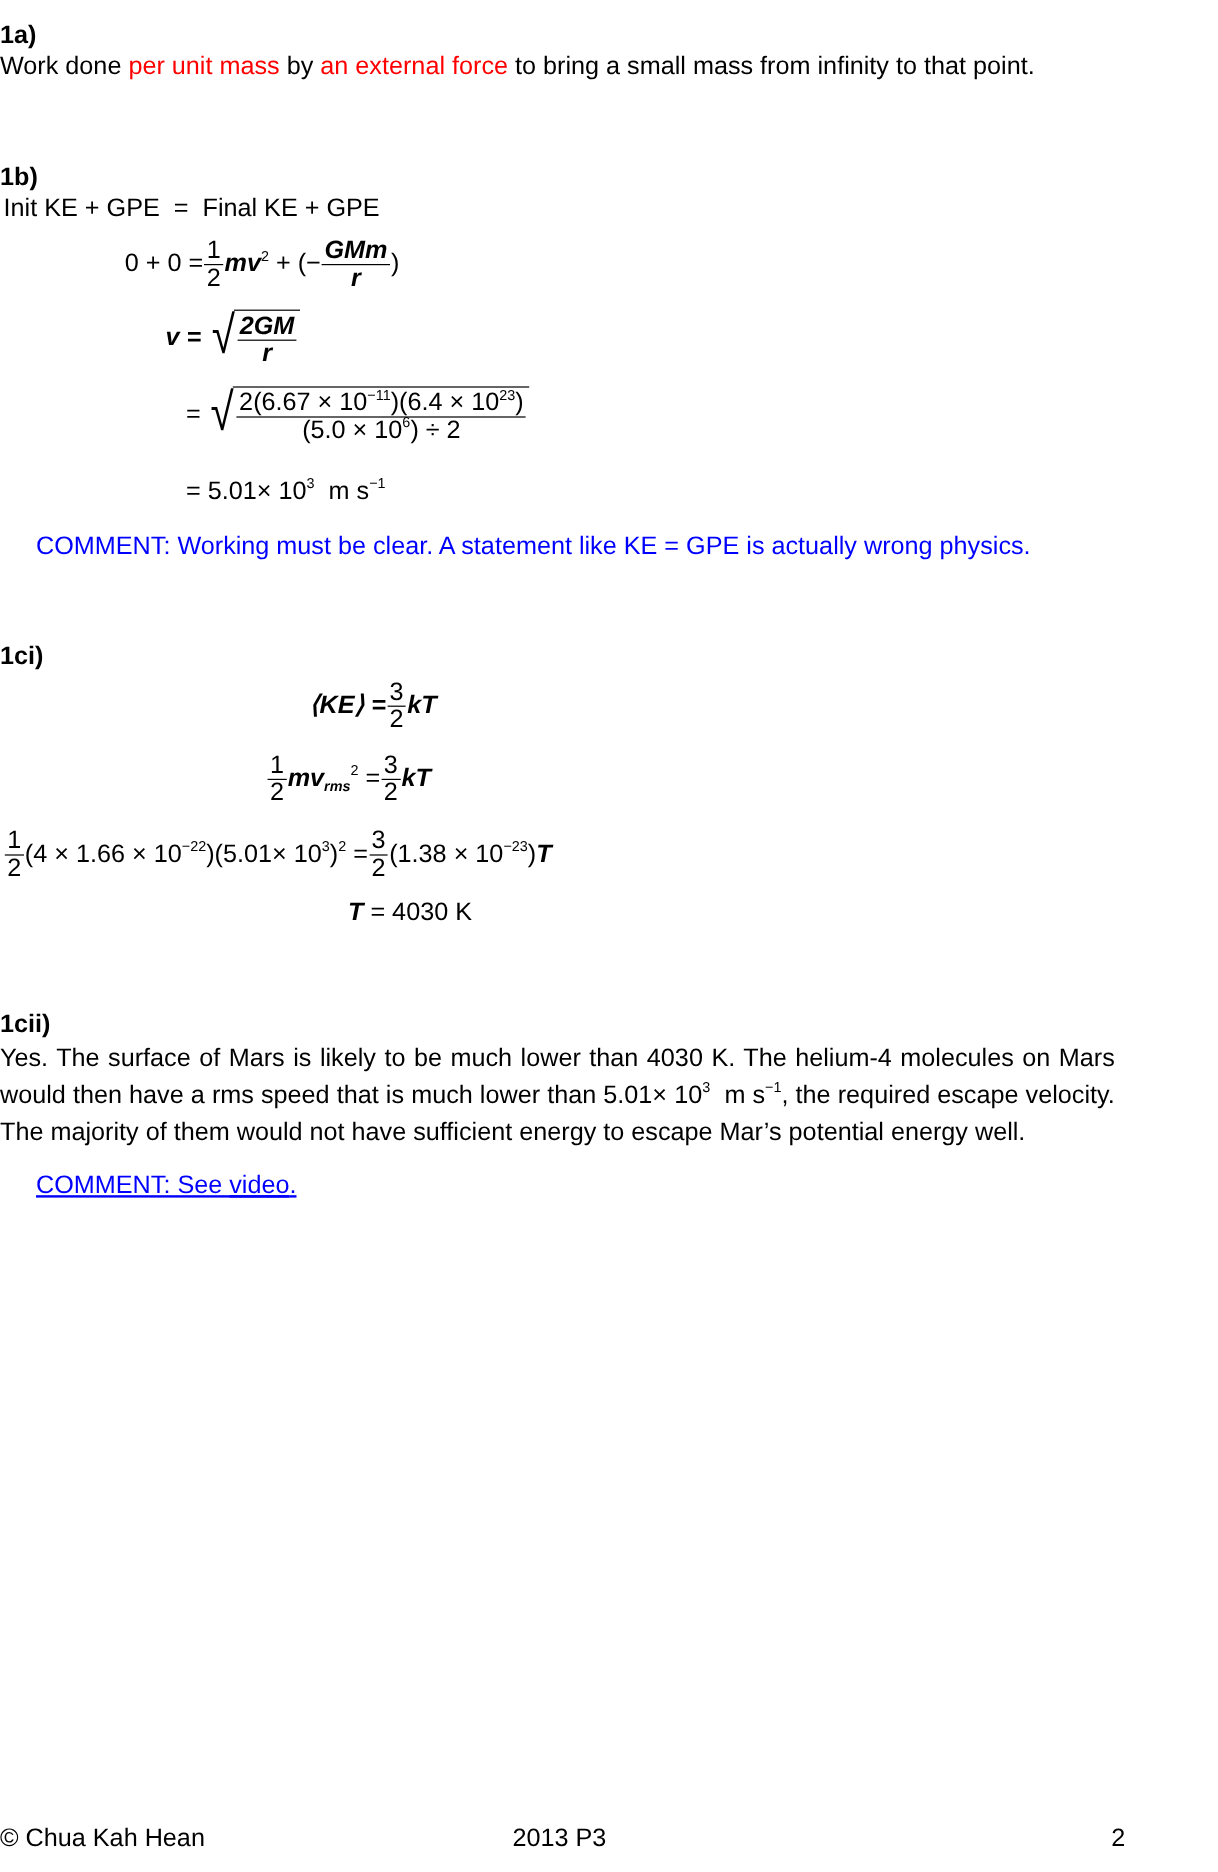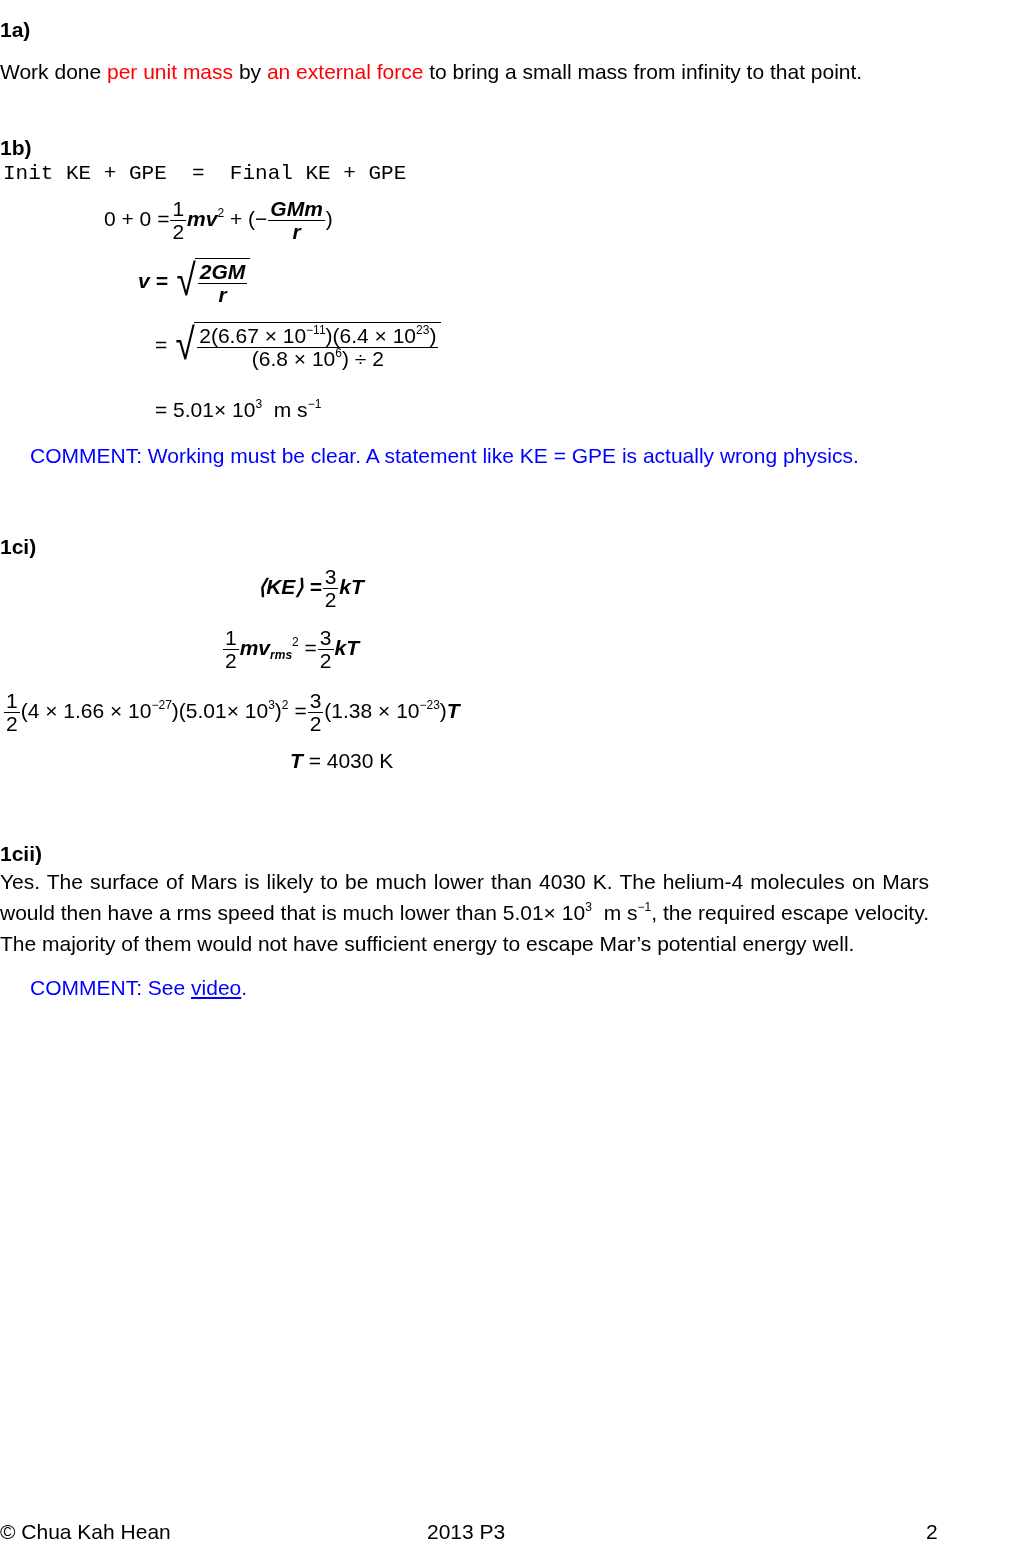--- a/index.html
+++ b/index.html
@@ -20,26 +20,26 @@
   sub { font-size: 12px; vertical-align: -4px; line-height: 0; }
   .sqrt { display: inline-flex; align-items: stretch; vertical-align: middle; }
   .sqrt .rad { font-size: 44px; line-height: 1; transform: scaleX(0.8); margin-right: -3px; font-family: "DejaVu Sans", sans-serif; font-weight: 100; }
   .sqrt .body { border-top: 1.3px solid #000; padding: 2px 2px 0 2px; }
   .justify { width: 929px; white-space: normal; text-align: justify; line-height: 31px; }
 </style>
 </head>
 <body>
 
 <div class="abs hdr" style="left:0;top:18px;text-align:center;">1a)</div>
-<div class="abs" style="left:0;top:60px;">
+<div class="abs" style="left:0;top:44px;">
   <span>Work done </span><span class="red">per unit mass</span><span> by </span><span class="red">an external force</span><span> to bring a small mass from infinity to that point.</span>
 </div>
 
 <div class="abs hdr" style="left:0;top:136px;">1b)</div>
-<div class="abs" style="left:3px;top:162px;white-space:pre;font-family:Liberation Mono, monospace;">Init KE + GPE  =  Final KE + GPE</div>
+<div class="abs" style="left:3px;top:162px;white-space:pre;">Init KE + GPE  =  Final KE + GPE</div>
 
 <div class="abs" style="left:104px;top:198px;">
   <span>0 + 0 =</span><span class="frac">
       <span class="num">1</span>
       <span class="den">2</span>
     </span><span class="it">mv</span><sup>2</sup>
   <span>+ (−</span><span class="frac it">
       <span class="num">GMm</span>
       <span class="den">r</span>
     </span><span>)</span>
@@ -55,21 +55,21 @@
         </span></span>
     </span>
 </div>
 
 <div class="abs" style="left:155px;top:322px;">
   <span>=</span>
   <span class="sqrt">
       <span class="rad">√</span>
       <span class="body"><span class="frac" style="vertical-align:top;">
     <span class="num"><span>2(6.67 × 10</span><sup>−11</sup><span>)(6.4 × 10</span><sup>23</sup><span>)</span></span>
-    <span class="den"><span>(6.8 × 10</span><sup>6</sup><span>) ÷ 2</span></span>
+    <span class="den"><span>(5.0 × 10</span><sup>6</sup><span>) ÷ 2</span></span>
   </span></span>
     </span>
 </div>
 
 <div class="abs" style="left:155px;top:398px;white-space:pre;"><span>= 5.01× 10</span><sup>3</sup><span>  m s</span><sup>−1</sup></div>
 
 <div class="abs blue" style="left:0;top:444px;">COMMENT: Working must be clear. A statement like KE = GPE is actually wrong physics.</div>
 
 <div class="abs hdr" style="left:0;top:535px;">1ci)</div>
 
@@ -88,32 +88,32 @@
   <span>=</span><span class="frac">
       <span class="num">3</span>
       <span class="den">2</span>
     </span><span class="it">kT</span>
 </div>
 
 <div class="abs" style="left:3px;top:690px;">
   <span class="frac">
       <span class="num">1</span>
       <span class="den">2</span>
-    </span><span>(4 × 1.66 × 10</span><sup>−27</sup><span>)(5.01× 10</span><sup>3</sup><span>)</span><sup>2</sup>
+    </span><span>(4 × 1.66 × 10</span><sup>−22</sup><span>)(5.01× 10</span><sup>3</sup><span>)</span><sup>2</sup>
   <span>=</span><span class="frac">
       <span class="num">3</span>
       <span class="den">2</span>
     </span><span>(1.38 × 10</span><sup>−23</sup><span>)</span><span class="it">T</span>
 </div>
 
 <div class="abs" style="left:290px;top:749px;white-space:pre;"><span class="it">T</span><span> = 4030 K</span></div>
 
 <div class="abs hdr" style="left:0;top:842px;">1cii)</div>
 <div class="abs justify" style="left:0;top:866px;">
   <div style="text-align-last:justify;">Yes. The surface of Mars is likely to be much lower than 4030 K. The helium-4 molecules on Mars</div>
   <div style="text-align-last:justify;white-space:pre;"><span>would then have a rms speed that is much lower than </span><span>5.01× 10</span><sup>3</sup><span>  m s</span><sup>−1</sup><span>, the required escape velocity.</span></div>
   <div>The majority of them would not have sufficient energy to escape Mar’s potential energy well.</div>
 </div>
-<div class="abs blue" style="left:0;top:976px;"><span>COMMENT: See </span><span class="link">video</span><span>.</span></div>
+<div class="abs blue" style="left:0;top:976px;text-decoration:underline;"><span>COMMENT: See </span><span class="link">video</span><span>.</span></div>
 
 <div class="abs" style="left:0;top:1520px;">© Chua Kah Hean</div>
 <div class="abs" style="left:427px;top:1520px;">2013 P3</div>
 <div class="abs" style="left:926px;top:1520px;">2</div>
 
 </body></html>

